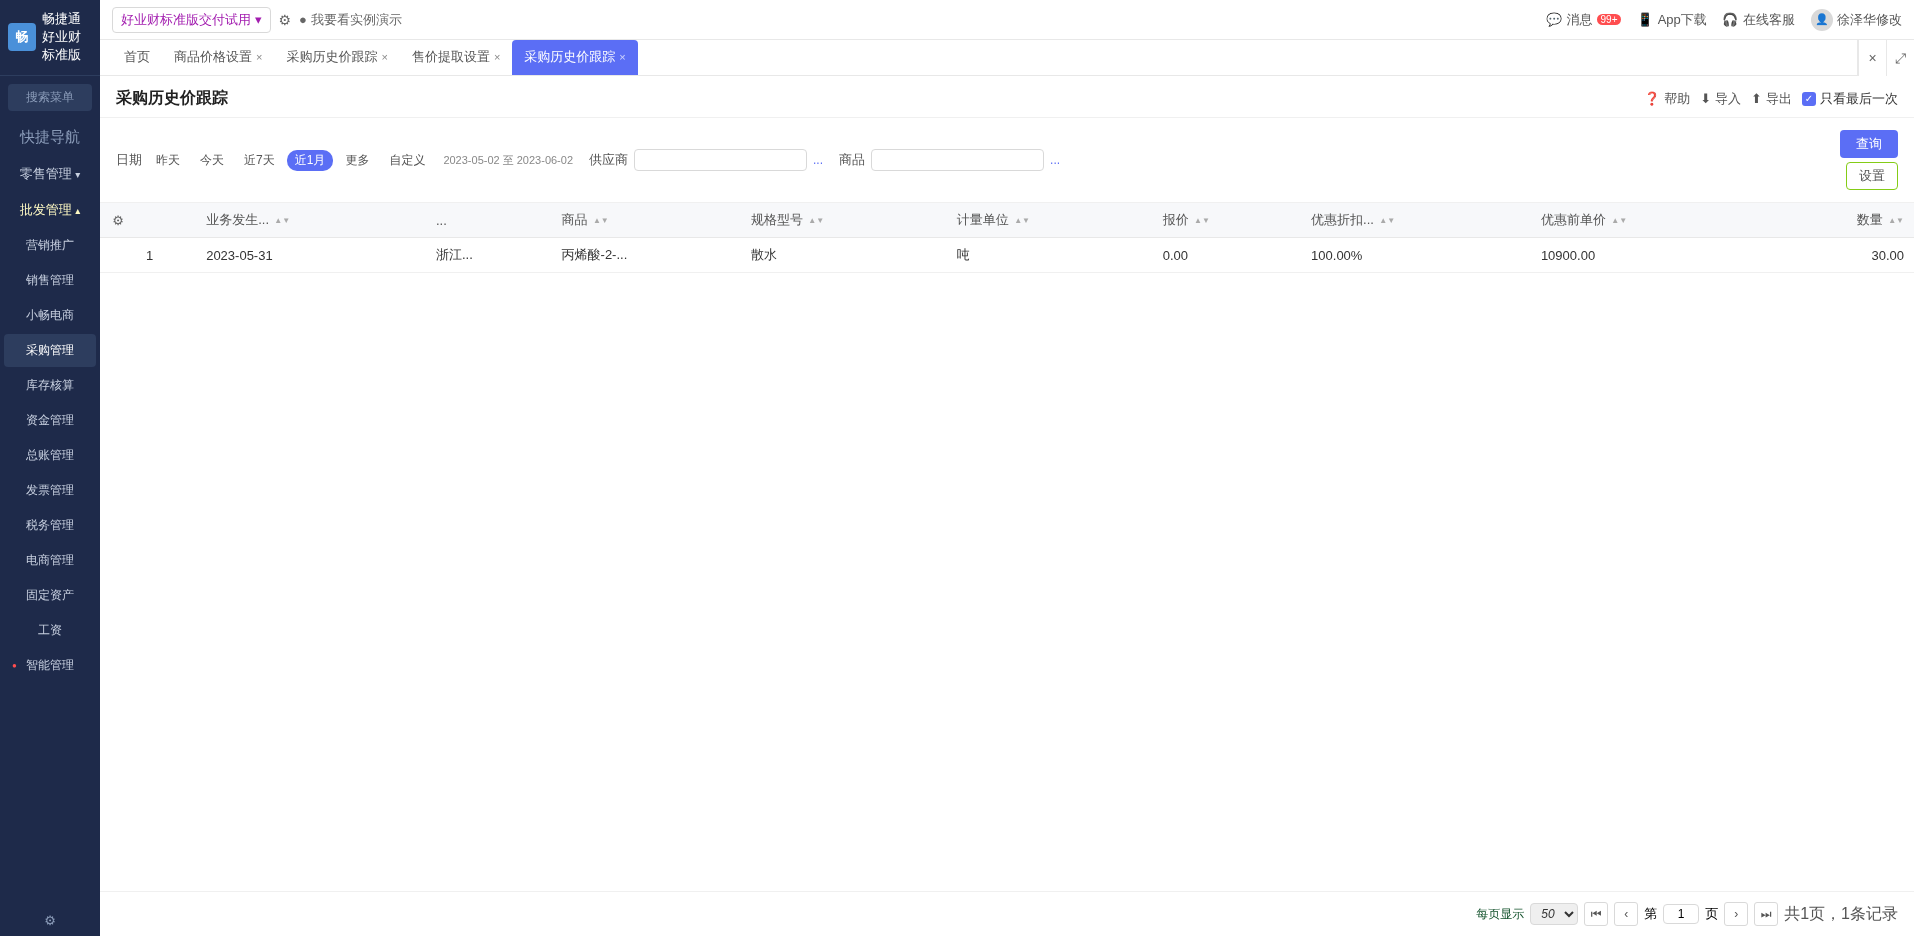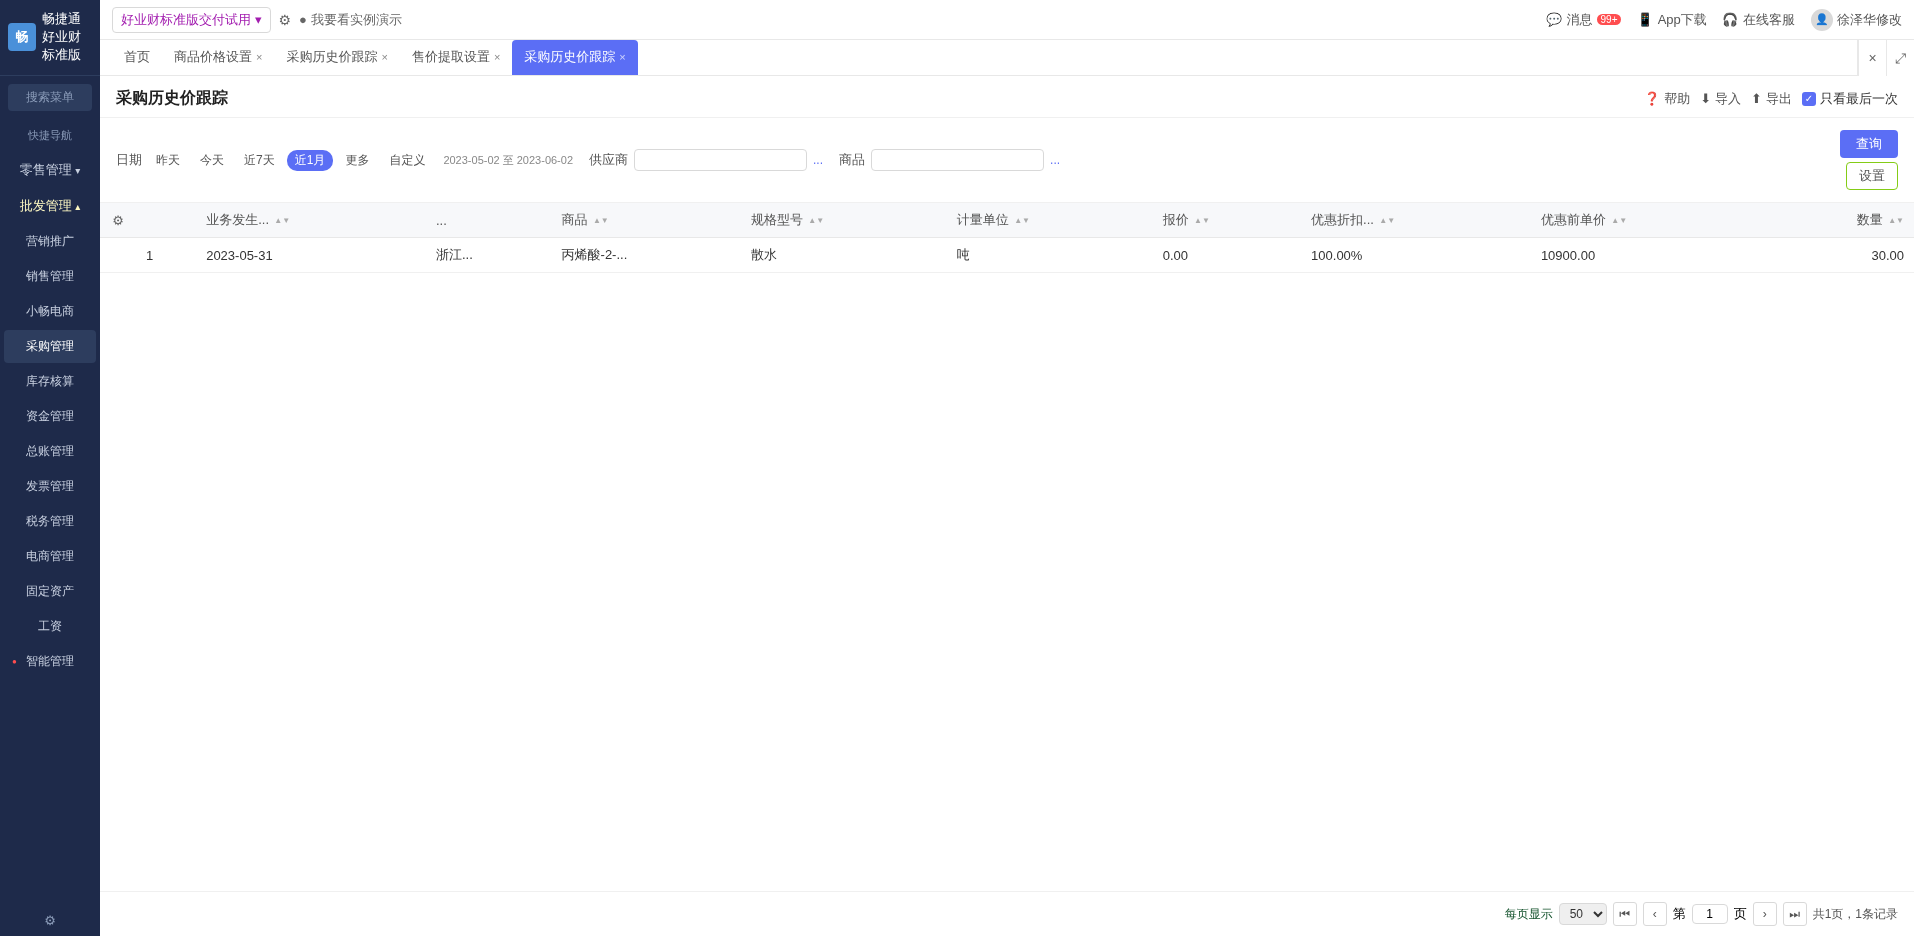--- a/index.html
+++ b/index.html
@@ -375,41 +375,42 @@
       border-top: 1px solid #f0f0f0;
       background: white;
     }
     .page-size-label { color: #14532d; font-size: 12px; font-family: Liberation Mono, monospace; }
     .page-size-select {
       border: 1px solid #d9d9d9;
       border-radius: 4px;
       padding: 2px 6px;
       font-size: 12px;
       color: #333;
+      font-style: italic;
     }
     .page-nav-btn {
       width: 24px; height: 24px;
       border: 1px solid #d9d9d9;
       border-radius: 3px;
       background: white;
       cursor: pointer;
       display: flex; align-items: center; justify-content: center;
       font-size: 12px;
       color: #555;
     }
     .page-nav-btn:disabled { color: #ccc; cursor: default; }
     .page-input {
       width: 36px;
       border: 1px solid #d9d9d9;
       border-radius: 4px;
       padding: 2px 4px;
       text-align: center;
       font-size: 12px;
     }
-    .page-total { color: #555; font-size: 12px; }
+    .page-total { color: #555; font-size: 16px; }
     .win-ctrl-btn {
       width: 28px; height: 36px;
       display: flex; align-items: center; justify-content: center;
       cursor: pointer;
       color: #666;
       font-size: 14px;
       border-left: 1px solid #e8e8e8;
       background: white;
     }
     .tabs-container {
@@ -424,21 +425,21 @@
     <div class="logo-icon">
       <span>畅</span>
     </div>
     <div style="font-size:11px;line-height:1.4;">
       <div>畅捷通好业财</div>
       <div>标准版</div>
     </div>
   </div>
 
   <div class="sidebar-search">搜索菜单</div>
-  <div class="sidebar-nav-item" style="font-size:11px;color:#8a9bb8;">快捷导航</div>
+  <div class="sidebar-nav-item" style="font-size:15px;color:#8a9bb8;">快捷导航</div>
 
   <div class="sidebar-nav-item">
     <span>零售管理</span> <span style="font-size:10px;">▾</span>
   </div>
   <div class="sidebar-nav-item expanded">
     <span>批发管理</span> <span style="font-size:10px;">▴</span>
   </div>
   <div class="sidebar-nav-item">营销推广</div>
   <div class="sidebar-nav-item">销售管理</div>
   <div class="sidebar-nav-item">小畅电商</div>

